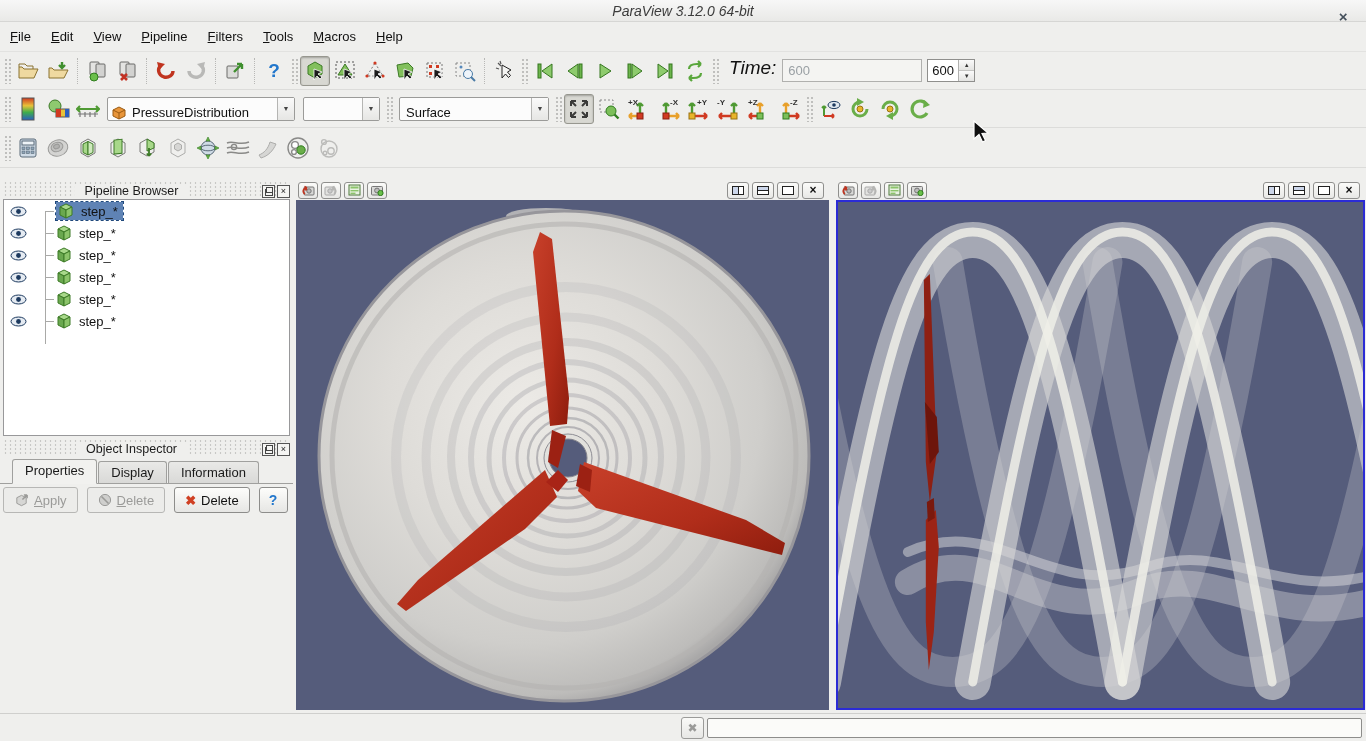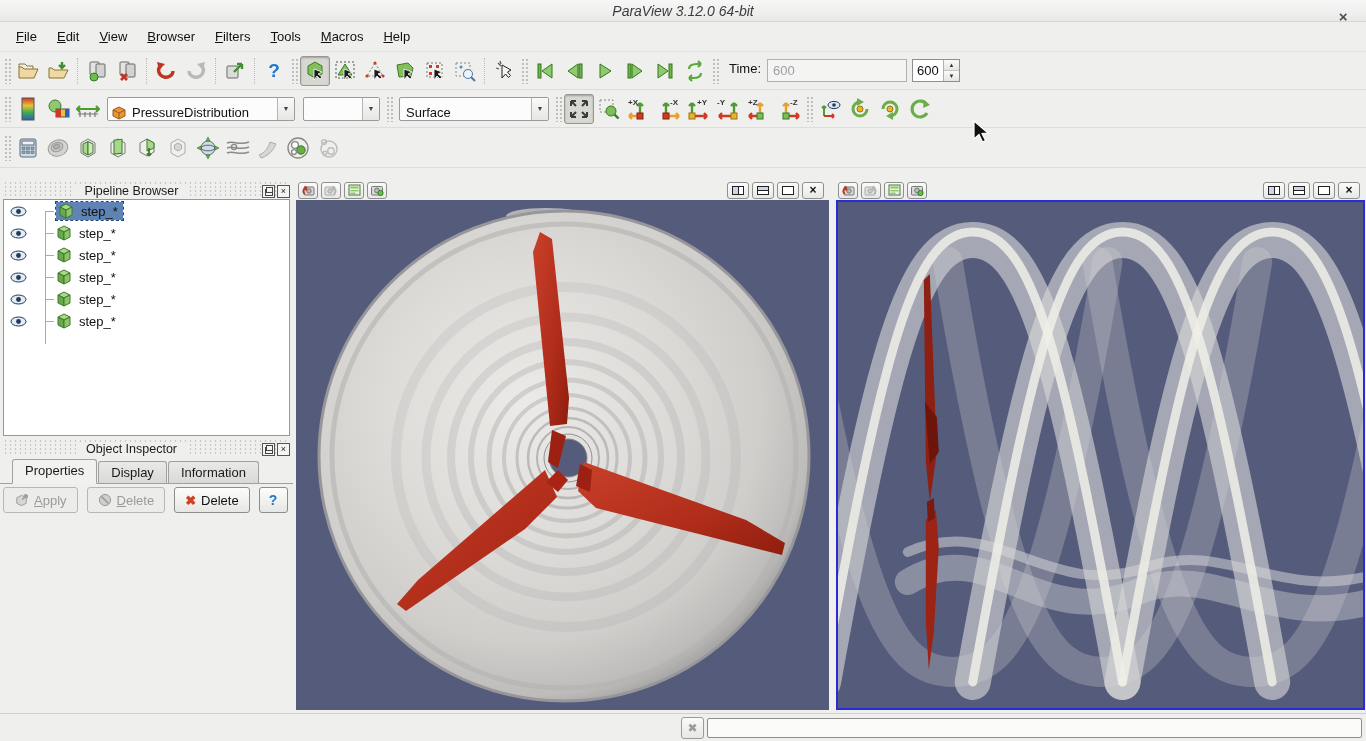--- a/index.html
+++ b/index.html
@@ -1,36 +1,36 @@
 <!DOCTYPE html>
 <html><head>
 <meta charset="utf-8">
 <style>
   * { margin:0; padding:0; box-sizing:border-box; }
   html,body { width:1366px; height:741px; font-family:"Liberation Sans","DejaVu Sans",sans-serif; background:#efefed; overflow:hidden; }
   .titlebar { height:22px; background:linear-gradient(#f7f7f7,#e9e9e7); border-bottom:1px solid #d6d6d4; position:relative; display:flex; align-items:center; justify-content:center;font-style:italic; }
   .titlebar .title { font-size:14px; color:#3c3c3c; font-weight:500; }
   .titlebar .win-close { position:absolute; right:14px; top:8px; width:18px; height:18px; color:#45505c; font-size:15px; font-weight:bold; text-align:center; line-height:18px; cursor:default; }
-  .menubar { height:30px; display:flex; align-items:center; padding-left:6px; background:#efefed; border-bottom:1px solid #e2e2e0; }
+  .menubar { height:30px; display:flex; align-items:center; background:#efefed; border-bottom:1px solid #e2e2e0; }
   .menu-item { display:inline-block; padding:4px 10px; font-size:13px; color:#111; }
   .menu-item::first-letter { text-decoration:underline; }
   .toolbar { display:flex; align-items:center; border-bottom:1px solid #dcdcda; background:#efefed; padding-left:2px; }
   .tb1 { height:38px; } .tb2 { height:38px; } .tb3 { height:40px; }
   .grip { width:7px; height:26px; margin:0 2px; background-image:radial-gradient(#bfbfbd 1px, transparent 1.2px); background-size:4px 4px; }
   .sep { width:1px; height:26px; border-left:1px dotted #b8b8b6; margin:0 4px; }
   .tbtn { width:30px; height:30px; display:flex; align-items:center; justify-content:center; border:1px solid transparent; border-radius:3px; position:relative; }
   .tbtn.pressed { background:#d8d8d2; border:1px solid #97978f; box-shadow:inset 0 1px 2px rgba(0,0,0,.25); }
   .tbtn svg { display:block; }
   
   .combo { height:24px; background:#fcfcfc; border:1px solid #9b9b99; border-radius:2px; display:flex; align-items:flex-end; font-size:13px; color:#111; margin:0 4px; }
   .combo .ctext { flex:1; padding:0 6px; white-space:nowrap; overflow:hidden; }
   .combo .carrow { width:17px; align-self:stretch; border-left:1px solid #b5b5b3; display:flex; align-items:center; justify-content:center; font-size:7px; color:#444; background:linear-gradient(#fafafa,#e6e6e4); }
   .combo .cicon { margin-left:4px; }
   
-  .time-label { font-size:13px; color:#111; margin:0 6px 5px 8px; }
+  .time-label { font-size:19px; color:#111; margin:0 6px 5px 8px;font-style:italic; }
   .time-field { width:140px; height:23px; border:1px solid #b0b0ae; background:#f4f4f2; color:#9aa0a4; font-size:13px; padding:0 5px; font-family:inherit; }
   .spinbox { display:flex; height:23px; border:1px solid #8f8f8d; background:#fff; margin-left:5px; }
   .spinbox input { width:30px; border:0; font-size:13px; padding:0 4px; font-family:inherit; color:#111; outline:none; }
   .spin-btns { width:16px; display:flex; flex-direction:column; border-left:1px solid #b0b0ae; }
   .spin-btns div { flex:1; font-size:6px; color:#333; display:flex; align-items:center; justify-content:center; background:linear-gradient(#fafafa,#e4e4e2); }
   .spin-btns div:first-child { border-bottom:1px solid #c4c4c2; }
   
   .main { position:absolute; top:180px; left:0; width:1366px; height:533px; }
   .left-col { position:absolute; left:0; top:0; width:293px; height:530px; display:flex; flex-direction:column; }
   .panel-header { height:17px; display:flex; align-items:flex-end; background-image:radial-gradient(#c8c8c6 1px, transparent 1.2px); background-size:5px 4px; margin:1px 3px; }
@@ -84,21 +84,21 @@
 
 <div class="titlebar">
   <span class="title">ParaView 3.12.0 64-bit</span>
   <span class="win-close">×</span>
 </div>
 
 <div class="menubar">
   <span class="menu-item">File</span>
   <span class="menu-item">Edit</span>
   <span class="menu-item">View</span>
-  <span class="menu-item">Browser</span>
+  <span class="menu-item">Pipeline</span>
   <span class="menu-item">Filters</span>
   <span class="menu-item">Tools</span>
   <span class="menu-item">Macros</span>
   <span class="menu-item">Help</span>
 </div>
 
 <div class="toolbar tb1">
   <div class="grip"></div>
   <div class="tbtn">
     <svg width="22" height="22" viewBox="0 0 22 22">

